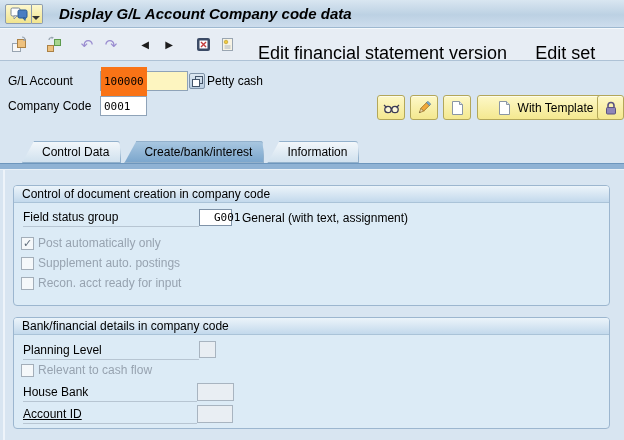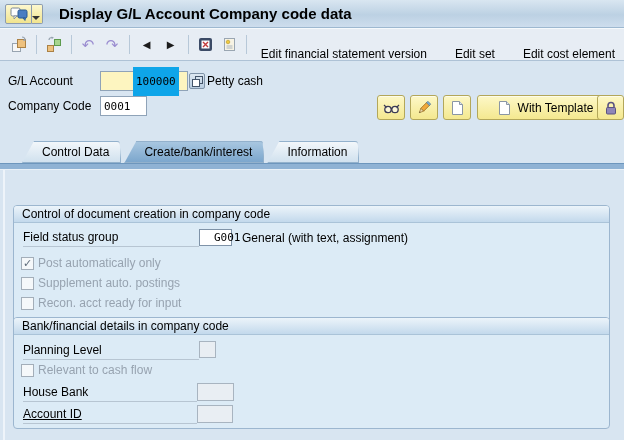--- a/index.html
+++ b/index.html
@@ -26,46 +26,46 @@
   .menu-dd {
     width:11px; height:20px; border:1px solid #8d9cae; border-left:none; border-radius:0 2px 2px 0;
     background:linear-gradient(180deg,#fdf8cf,#f1e48e);
     position:relative; cursor:pointer;
   }
   .menu-dd::after {
     content:""; position:absolute; right:2px; bottom:3px;
     border-left:4px solid transparent; border-right:4px solid transparent;
     border-top:4px solid #333;
   }
-  .win-title { margin-left:16px; font-size:15px; font-weight:bold; }
+  .win-title { margin-left:16px; font-size:15px; font-weight:bold; font-style:italic; }
 
   
   .toolbar {
     position:absolute; top:28px; left:0; width:624px; height:33px;
     background:#e7edf4; border-top:1px solid #f5f9fc; border-bottom:1px solid #aec2d6;
     display:flex; align-items:center; padding-left:7px;
   }
   .tb-btn {
     height:24px; min-width:24px; display:flex; align-items:center; justify-content:center;
     border:1px solid transparent; border-radius:2px; cursor:pointer; background:transparent;
   }
   .tb-sep { width:1px; height:19px; background:#b7c8d8; margin:0 5px; }
   .glyph-undo { font-size:15px; color:#9a8cd0; line-height:1; }
   .glyph-nav  { font-size:10px; color:#1c1c1c; line-height:1; }
-  .tb-text { padding:3px 9px; font-size:12px; cursor:pointer; white-space:nowrap;margin-top:18px; }
+  .tb-text { padding:3px 9px; font-size:18px; cursor:pointer; white-space:nowrap;margin-top:18px; }
   .tb-text + .tb-text { margin-left:10px; }
 
   
   .hdr-label { position:absolute; left:8px; height:20px; line-height:20px; }
   .gl-field {
     position:absolute; left:100px; top:71px; width:88px; height:20px;
     border:1px solid #8fa3b8; background:#fdf5c0; display:flex; align-items:center;
     font-family:"DejaVu Sans Mono", monospace; font-size:11px; cursor:text;
   }
-  .gl-sel { background:#0ea5e9; padding:8px 3px;margin-left:32px; }
+  .gl-sel { background:#f97316; padding:8px 3px; }
   .cc-field {
     position:absolute; left:100px; top:96px; width:47px; height:20px;
     border:1px solid #8fa3b8; background:#fff; display:flex; align-items:center;
     font-family:"DejaVu Sans Mono", monospace; font-size:11px; padding-left:3px; cursor:text;
   }
   .matchcode {
     position:absolute; left:189px; top:73px; width:16px; height:16px;
     background:linear-gradient(180deg,#dde8f2,#b9cde0); border:1px solid #7f93a8; border-radius:2px;
     display:flex; align-items:center; justify-content:center; cursor:pointer;
   }
@@ -289,21 +289,21 @@
   </div>
 
   <div class="tabs">
     <div class="tab">Control Data</div>
     <div class="tab active">Create/bank/interest</div>
     <div class="tab">Information</div>
   </div>
   <div class="tabband"></div>
   <div class="win-edge"></div>
 
-  <div class="groupbox" style="top:185px; height:121px;margin-top:20px;">
+  <div class="groupbox" style="top:185px; height:121px;">
     <div class="gb-head">Control of document creation in company code</div>
     <div class="frow" style="left:9px; top:22px; width:176px;">Field status group</div>
     <div class="field" style="left:185px; top:23px; width:33px; height:17px;">
       <span>G001</span>
     </div>
     <div class="caption" style="left:228px; top:25px;">General (with text, assignment)</div>
 
     <div class="cbrow" style="left:7px; top:50px;">
       <div class="cbox">✓</div>
       <span class="cblabel">Post automatically only</span>

